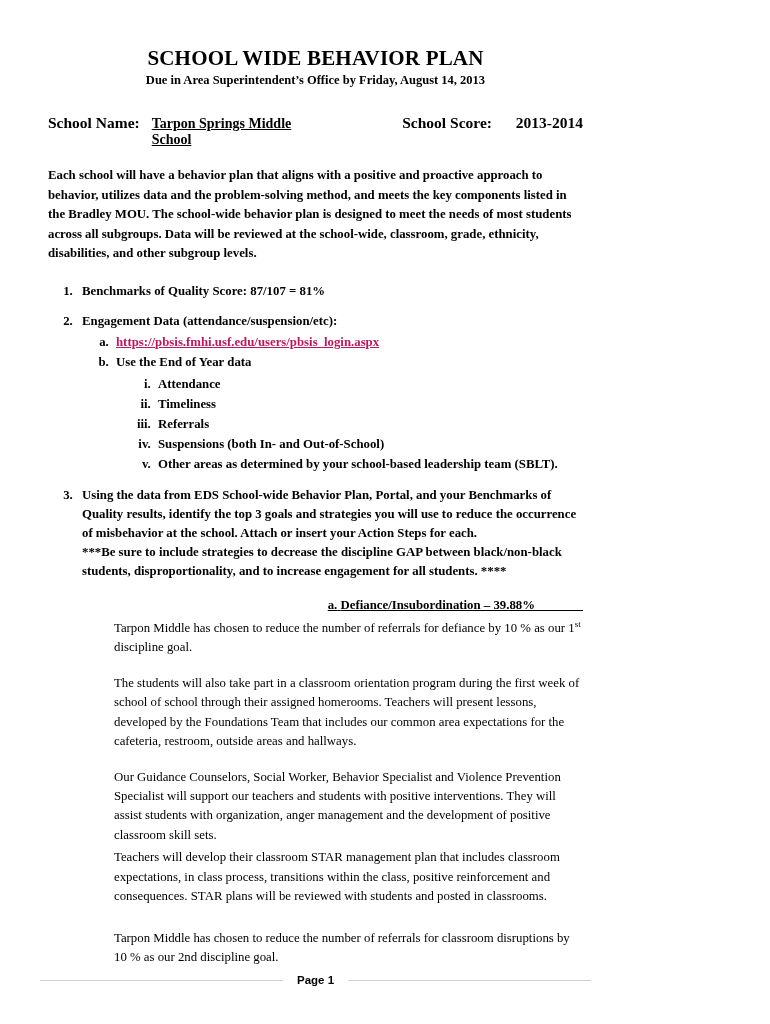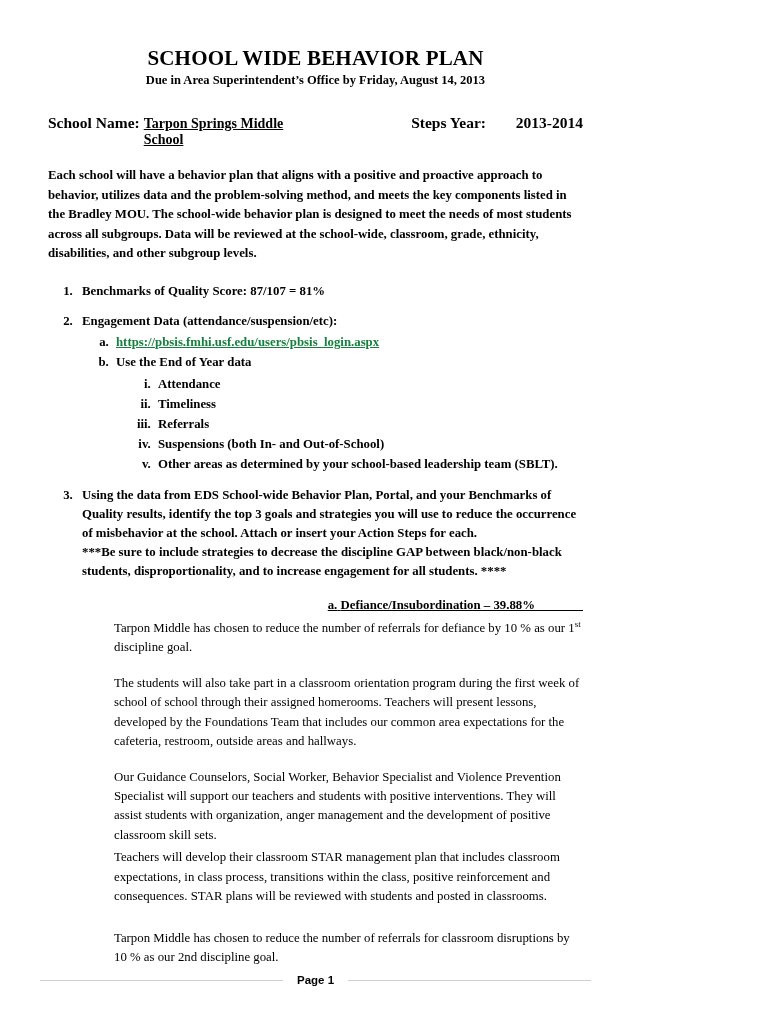--- a/index.html
+++ b/index.html
@@ -38,30 +38,30 @@
   .row-school {
     display: flex;
     align-items: baseline;
     font-size: 15.5px;
     font-weight: bold;
     margin-bottom: 18px;
   }
   .school-label { white-space: nowrap; }
   .school-value {
     text-decoration: underline;
-    margin-left: 4px;
+    margin-left: 12px;
     font-size: 14px;
   }
   .year-block {
     margin-left: 96px;
     white-space: nowrap;
     font-size: 15.5px;
     font-weight: bold;
   }
-  .year-value { margin-left: 26px; }
+  .year-value { margin-left: 20px; }
   .intro {
     font-size: 12.8px;
     font-weight: bold;
     line-height: 1.53;
     margin-bottom: 18px;
   }
   ol.level1 {
     margin: 0;
     padding-left: 28px;
     font-size: 12.8px;
@@ -80,21 +80,21 @@
   }
   ol.alpha > li { margin-bottom: 1px; padding-left: 4px; }
   ol.roman {
     list-style-type: lower-roman;
     margin: 2px 0 0 0;
     padding-left: 38px;
     font-weight: bold;
   }
   ol.roman > li { margin-bottom: 1px; padding-left: 4px; }
   a.link {
-    color: #15803d;
+    color: #be185d;
     text-decoration: underline;
     font-weight: bold;
   }
   .goal-heading {
     font-weight: bold;
     text-decoration: underline;
     font-size: 12.8px;
     text-align: right;
   }
   .goal-heading .pad { text-decoration: underline; }
@@ -135,21 +135,21 @@
 
 <div class="page">
 
   <div class="title">SCHOOL WIDE BEHAVIOR PLAN</div>
   <div class="subtitle">Due in Area Superintendent’s Office by Friday, August 14, 2013</div>
 
   <div class="row-school">
     <span class="school-label">School Name:</span>
     <span class="school-value">Tarpon Springs Middle School</span>
     <span class="year-block">
-      <span>Steps Year:</span>
+      <span>School Score:</span>
       <span class="year-value">2013-2014</span>
     </span>
   </div>
 
   <div class="intro">Each school will have a behavior plan that aligns with a positive and proactive approach to behavior, utilizes data and the problem-solving method, and meets the key components listed in the Bradley MOU.  The school-wide behavior plan is designed to meet the needs of most students across all subgroups.  Data will be reviewed at the school-wide, classroom, grade, ethnicity, disabilities, and other subgroup levels.</div>
 
   <ol class="level1">
     <li>
       <span>Benchmarks of Quality Score:   87/107 = 81%</span>
     </li>

